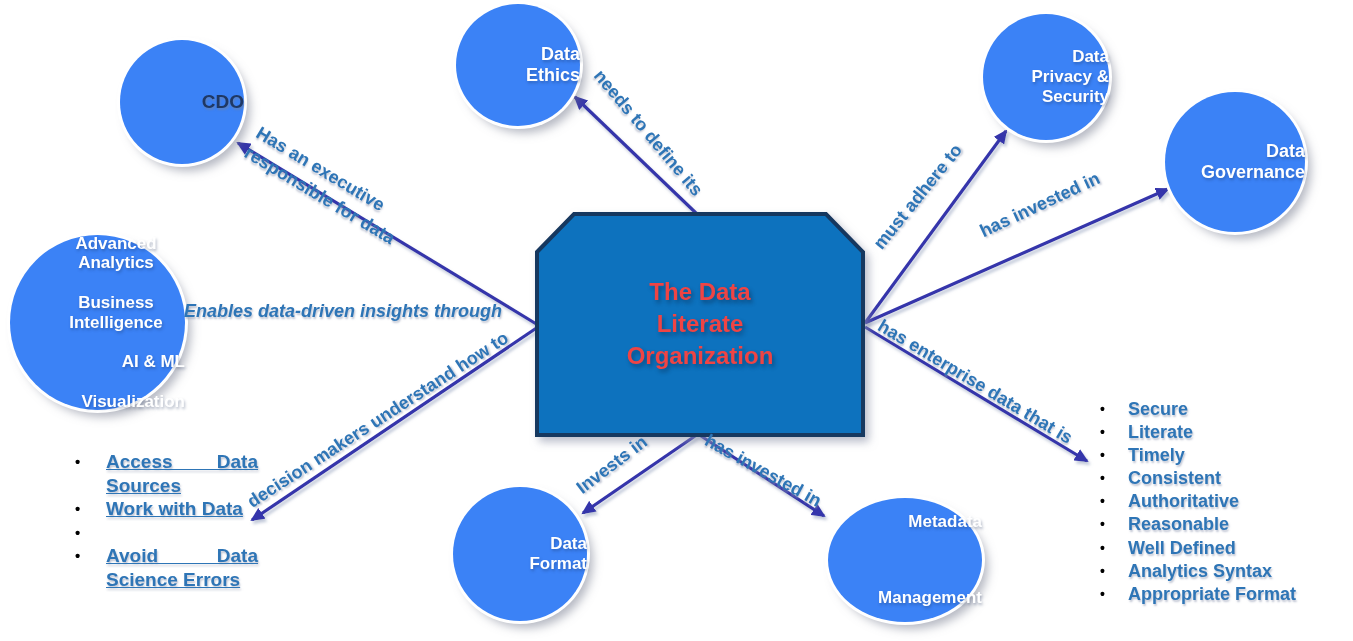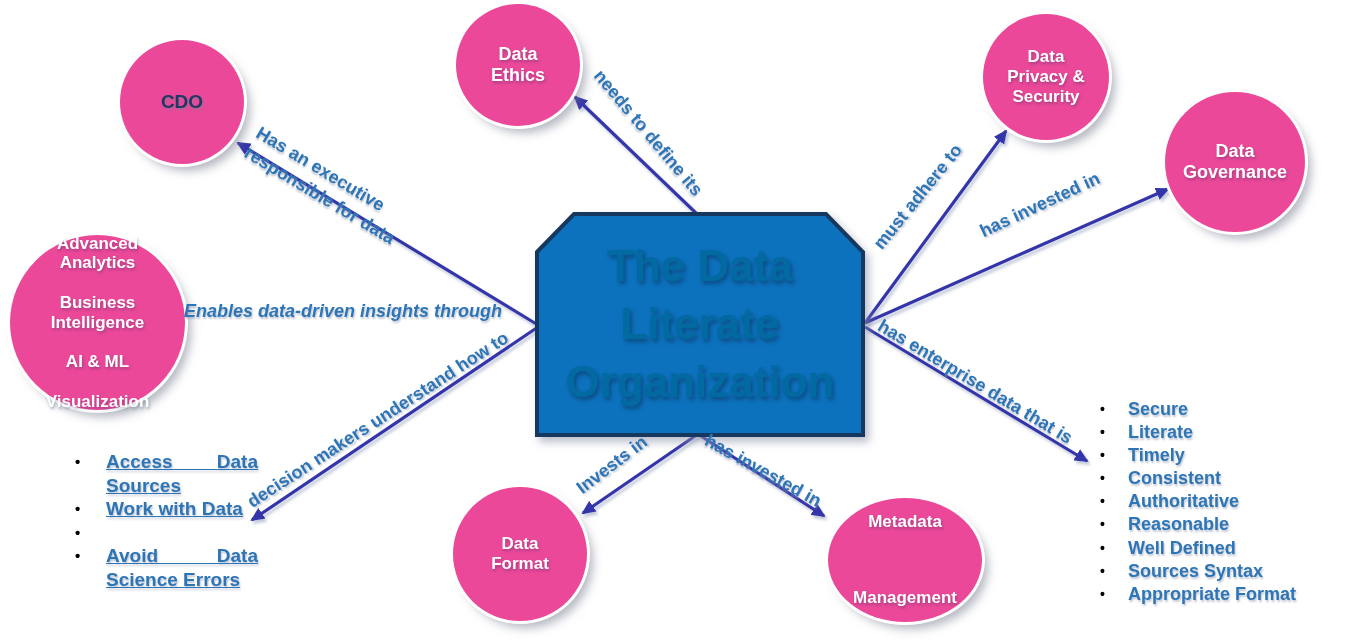--- a/index.html
+++ b/index.html
@@ -3,33 +3,33 @@
 <meta charset="utf-8">
 <style>
   html,body{margin:0;padding:0;background:#ffffff;}
   #canvas{
     position:relative;width:1353px;height:641px;background:#ffffff;overflow:hidden;
     font-family:"Liberation Sans",sans-serif;
   }
   svg.layer{position:absolute;left:0;top:0;width:1353px;height:641px;}
   .edge{stroke:#3434AB;stroke-width:3.2;filter:url(#lineShadow);}
   .node{
-    position:absolute;border-radius:50%;background:#ec4899;
+    position:absolute;border-radius:50%;background:#3b82f6;
     box-shadow:0 0 0 3px #ffffff,6px 7px 10px rgba(110,115,135,.5);
-    display:flex;flex-direction:column;align-items:center;justify-content:center;
+    display:flex;flex-direction:column;align-items:flex-end;justify-content:center;
     text-align:center;color:#ffffff;font-weight:bold;
     text-shadow:1px 2px 3px rgba(25,45,90,.35);
   }
   .node .line{display:block;line-height:1.18;}
   .node .para{display:block;line-height:1.15;margin:10px 0;max-width:138px;}
   .node-cdo{color:#1F3864;text-shadow:1px 2px 2px rgba(120,130,150,.5);}
   .center-title{
     position:absolute;left:537px;top:213px;width:326px;height:222px;
     display:flex;flex-direction:column;align-items:center;justify-content:center;
-    color:#0369a1;font-weight:bold;font-size:44px;line-height:1.32;text-align:center;
+    color:#ef4444;font-weight:bold;font-size:24px;line-height:1.32;text-align:center;
     text-shadow:2px 3px 4px rgba(8,30,60,.45);
   }
   .edge-label{
     position:absolute;color:#2E75B6;font-weight:bold;font-size:18px;white-space:nowrap;
     transform:translate(-50%,-50%) rotate(var(--r,0deg));
     text-shadow:1px 2px 2px rgba(140,150,175,.55);
   }
   .edge-label.wrap{white-space:normal;width:252px;text-align:left;line-height:1.25;}
   .edge-label.italic{font-style:italic;}
   .bullet-list{position:absolute;color:#2E75B6;font-weight:bold;
@@ -180,21 +180,21 @@
     <div class="bullet-row">
       <span class="bullet-dot">•</span>
       <span class="bullet-text">Reasonable</span>
     </div>
     <div class="bullet-row">
       <span class="bullet-dot">•</span>
       <span class="bullet-text">Well Defined</span>
     </div>
     <div class="bullet-row">
       <span class="bullet-dot">•</span>
-      <span class="bullet-text">Sources Syntax</span>
+      <span class="bullet-text">Analytics Syntax</span>
     </div>
     <div class="bullet-row">
       <span class="bullet-dot">•</span>
       <span class="bullet-text">Appropriate Format</span>
     </div>
   </div>
 
 </div>
 
 </body></html>

